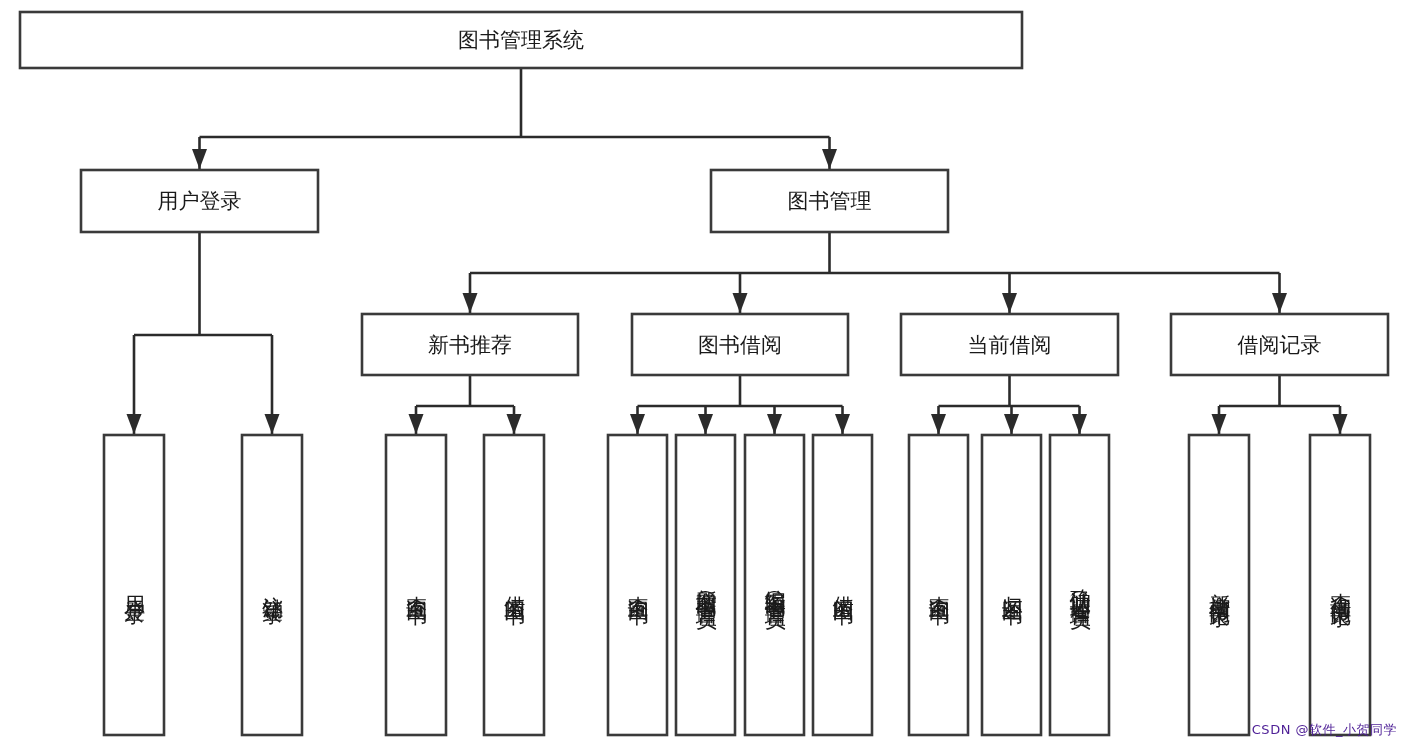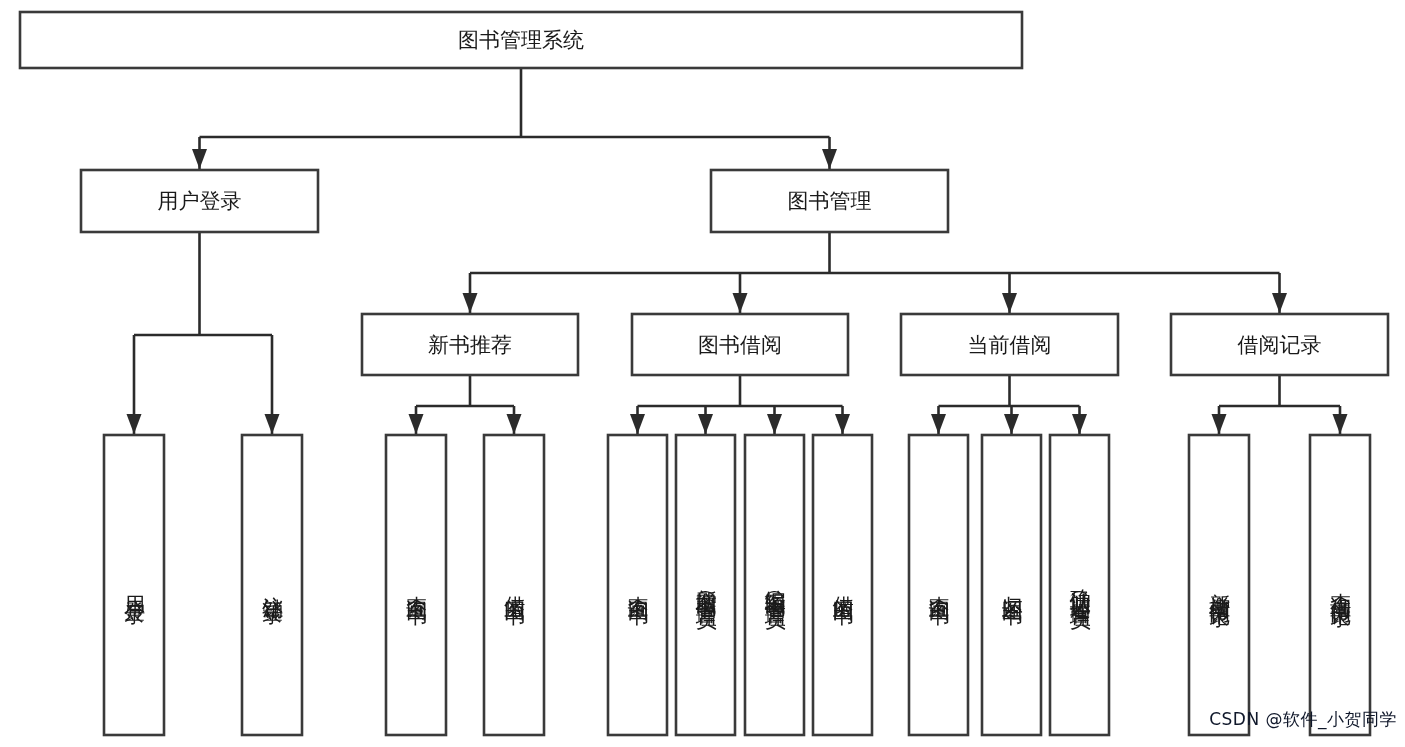--- a/index.html
+++ b/index.html
@@ -58,24 +58,24 @@
     display: flex;
     align-items: center;
     justify-content: center;
     text-align: center;
     white-space: nowrap;
     pointer-events: none;
   }
   .watermark {
     position: absolute;
     right: 8px;
-    bottom: 16px;
+    bottom: 8px;
     font-family: "DejaVu Sans", "Liberation Sans", sans-serif;
-    font-size: 17px;
-    color: #0f172a;
+    font-size: 13px;
+    color: #4c1d95;
     letter-spacing: 0.5px;
     white-space: nowrap;
   }
 </style>
 </head>
 <body>
 
 <div id="canvas">
 
   <svg class="diagram" viewBox="0 0 1405 747">

